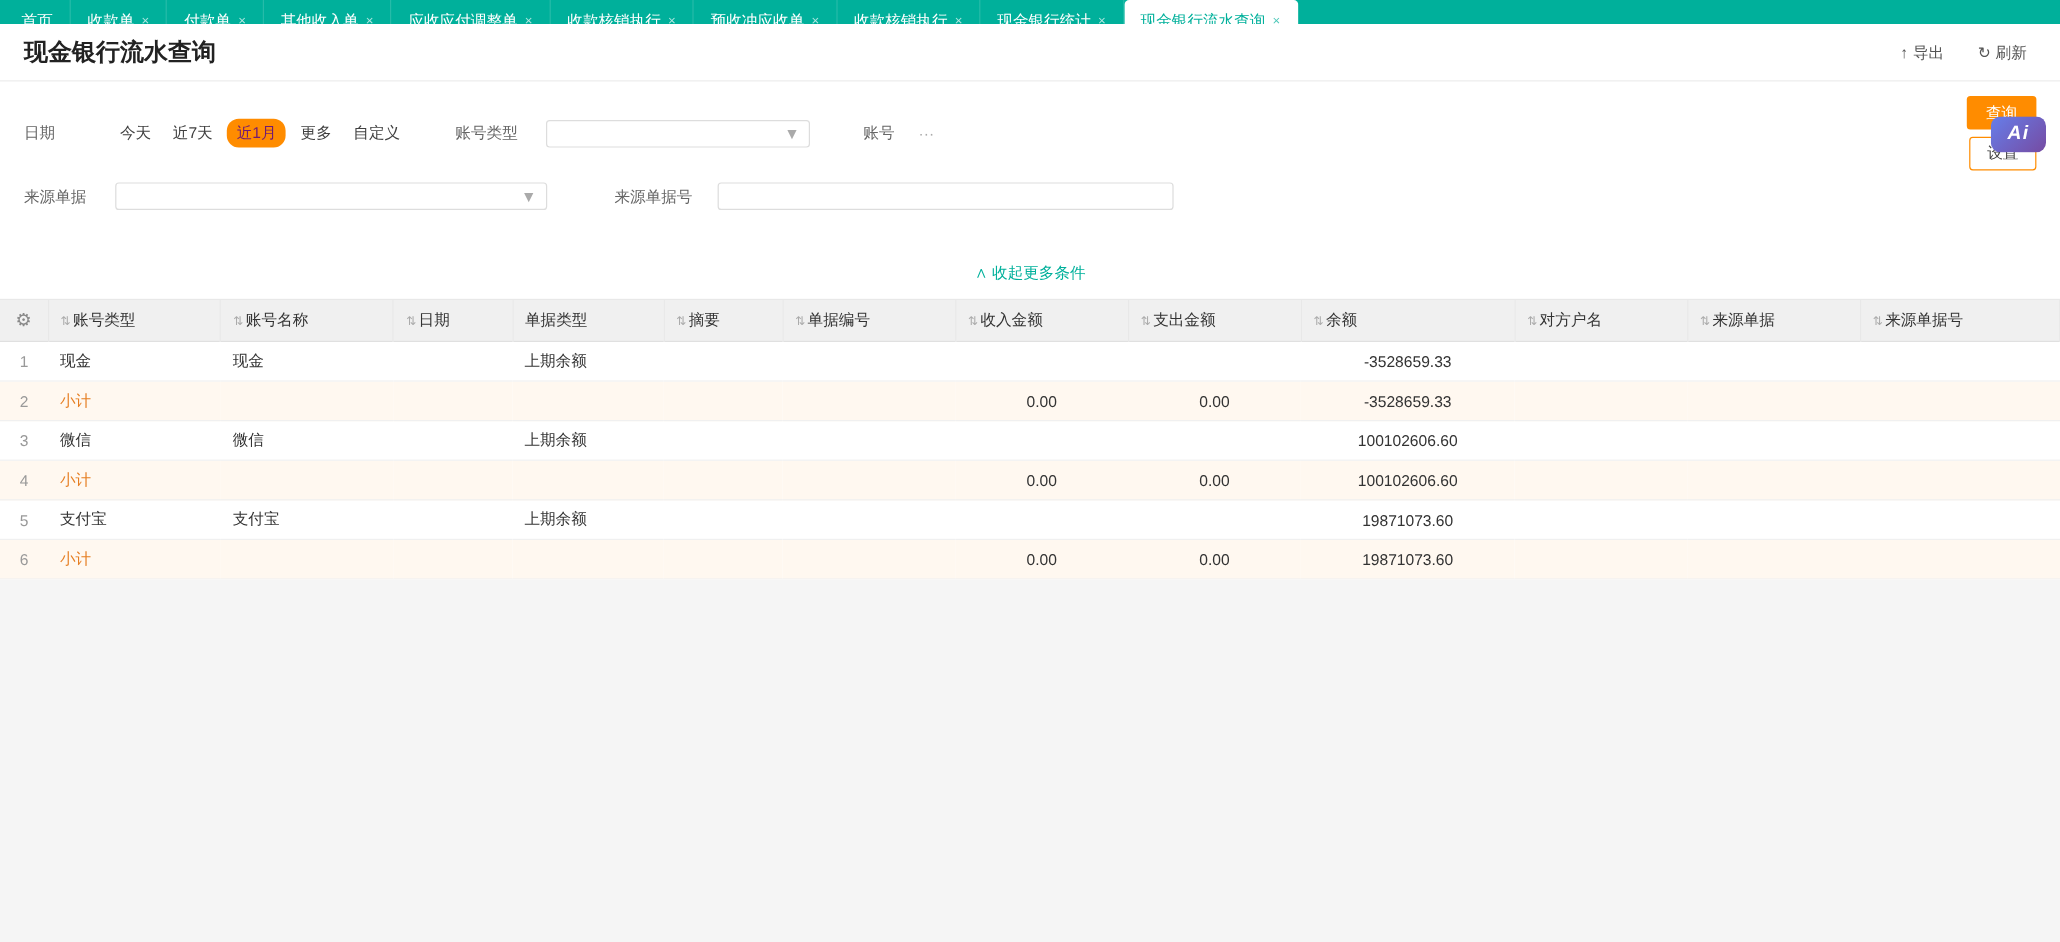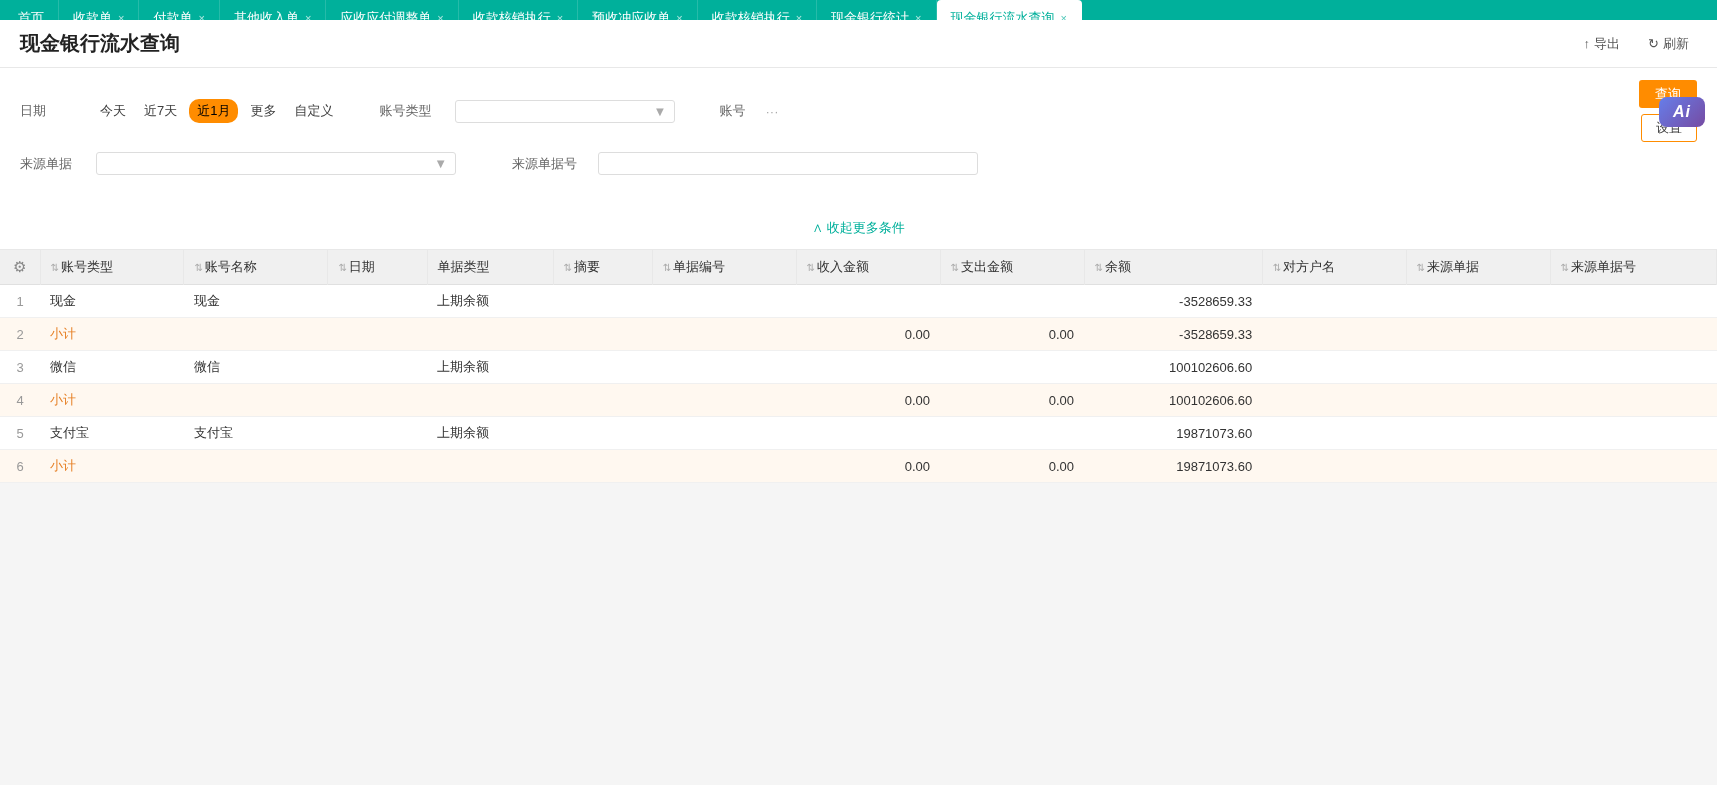--- a/index.html
+++ b/index.html
@@ -90,21 +90,21 @@
     }
     .date-btn {
       padding: 1px 6px;
       border-radius: 3px;
       cursor: pointer;
       color: #404040;
       font-size: 13px;
     }
     .date-btn.active {
       background: #ff8c00;
-      color: #000000;
+      color: #701a75;
       border-radius: 10px;
       padding: 3px 8px;
     }
     .date-range {
       color: #666;
       font-size: 12px;
     }
     .filter-select {
       display: flex;
       align-items: center;
@@ -189,21 +189,21 @@
     }
     tbody tr.subtotal {
       background: #fff8f0;
     }
     tbody td {
       padding: 7px 10px;
       color: #333;
       white-space: nowrap;
     }
     tbody td.num {
-      text-align: right;
+      text-align: center;
       color: #333;
       margin-top: 20px;
     }
     tbody td.subtotal-label {
       color: #e67e22;
     }
     .row-num {
       color: #999;
       text-align: center;
       width: 40px;

